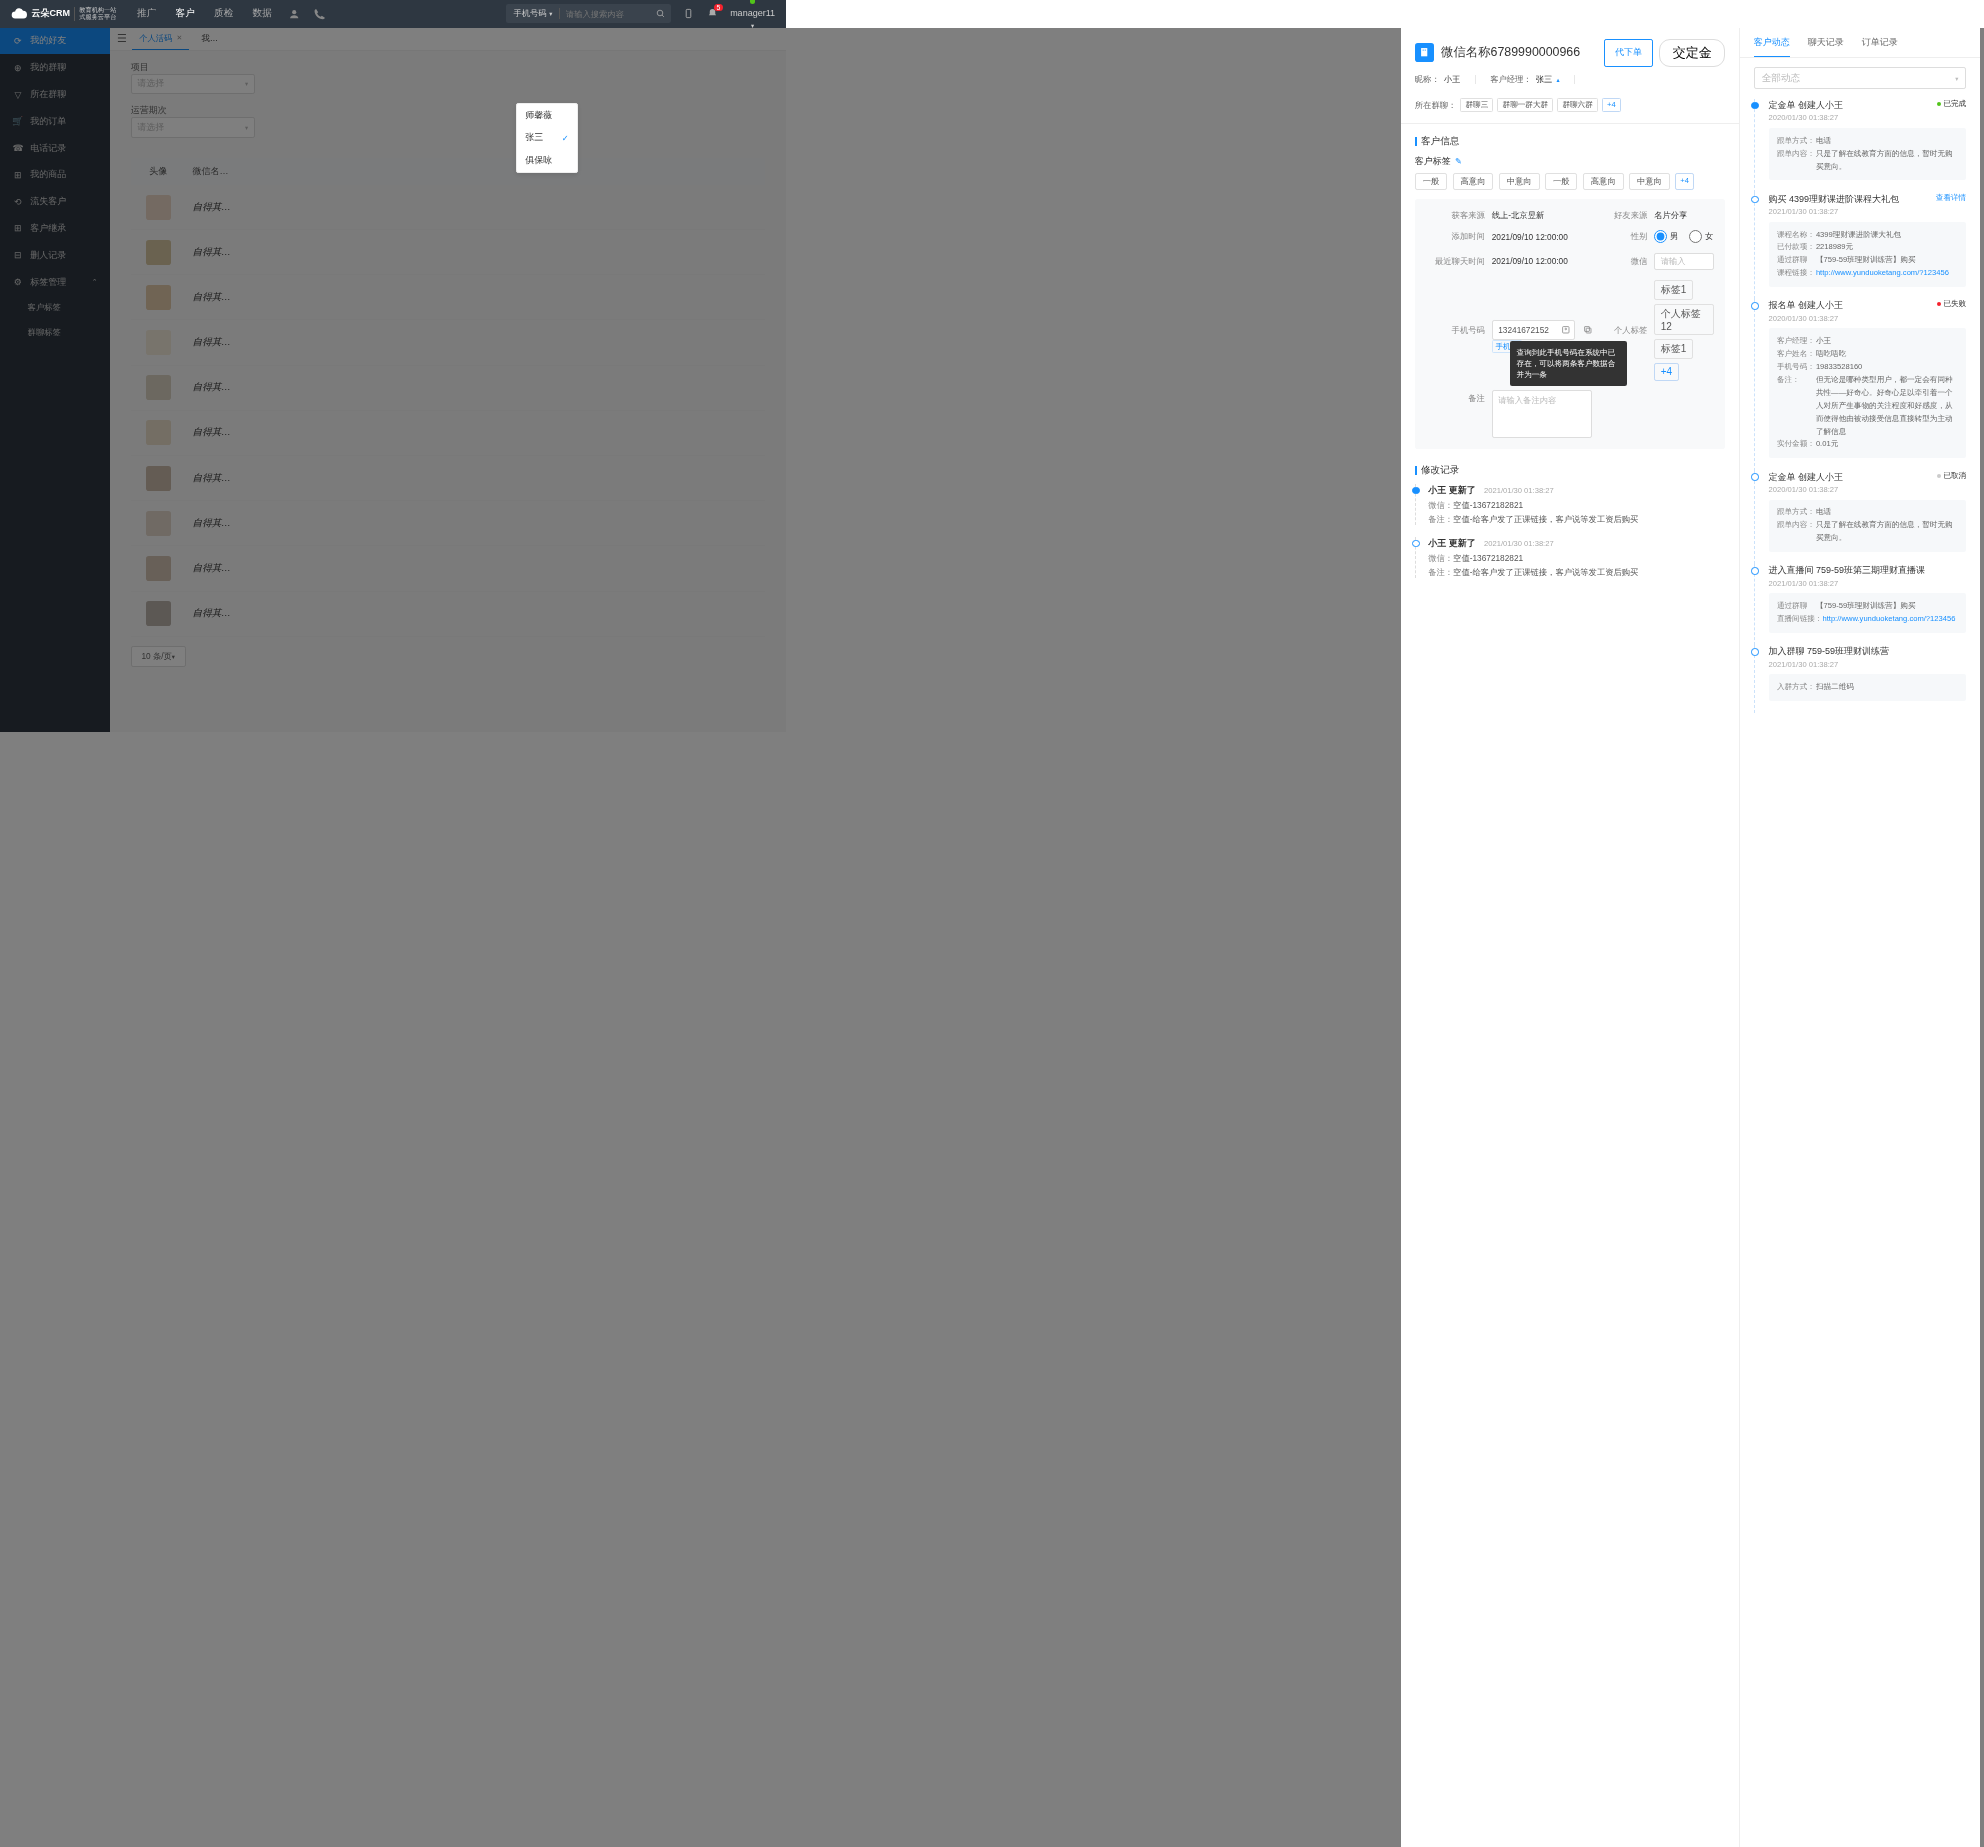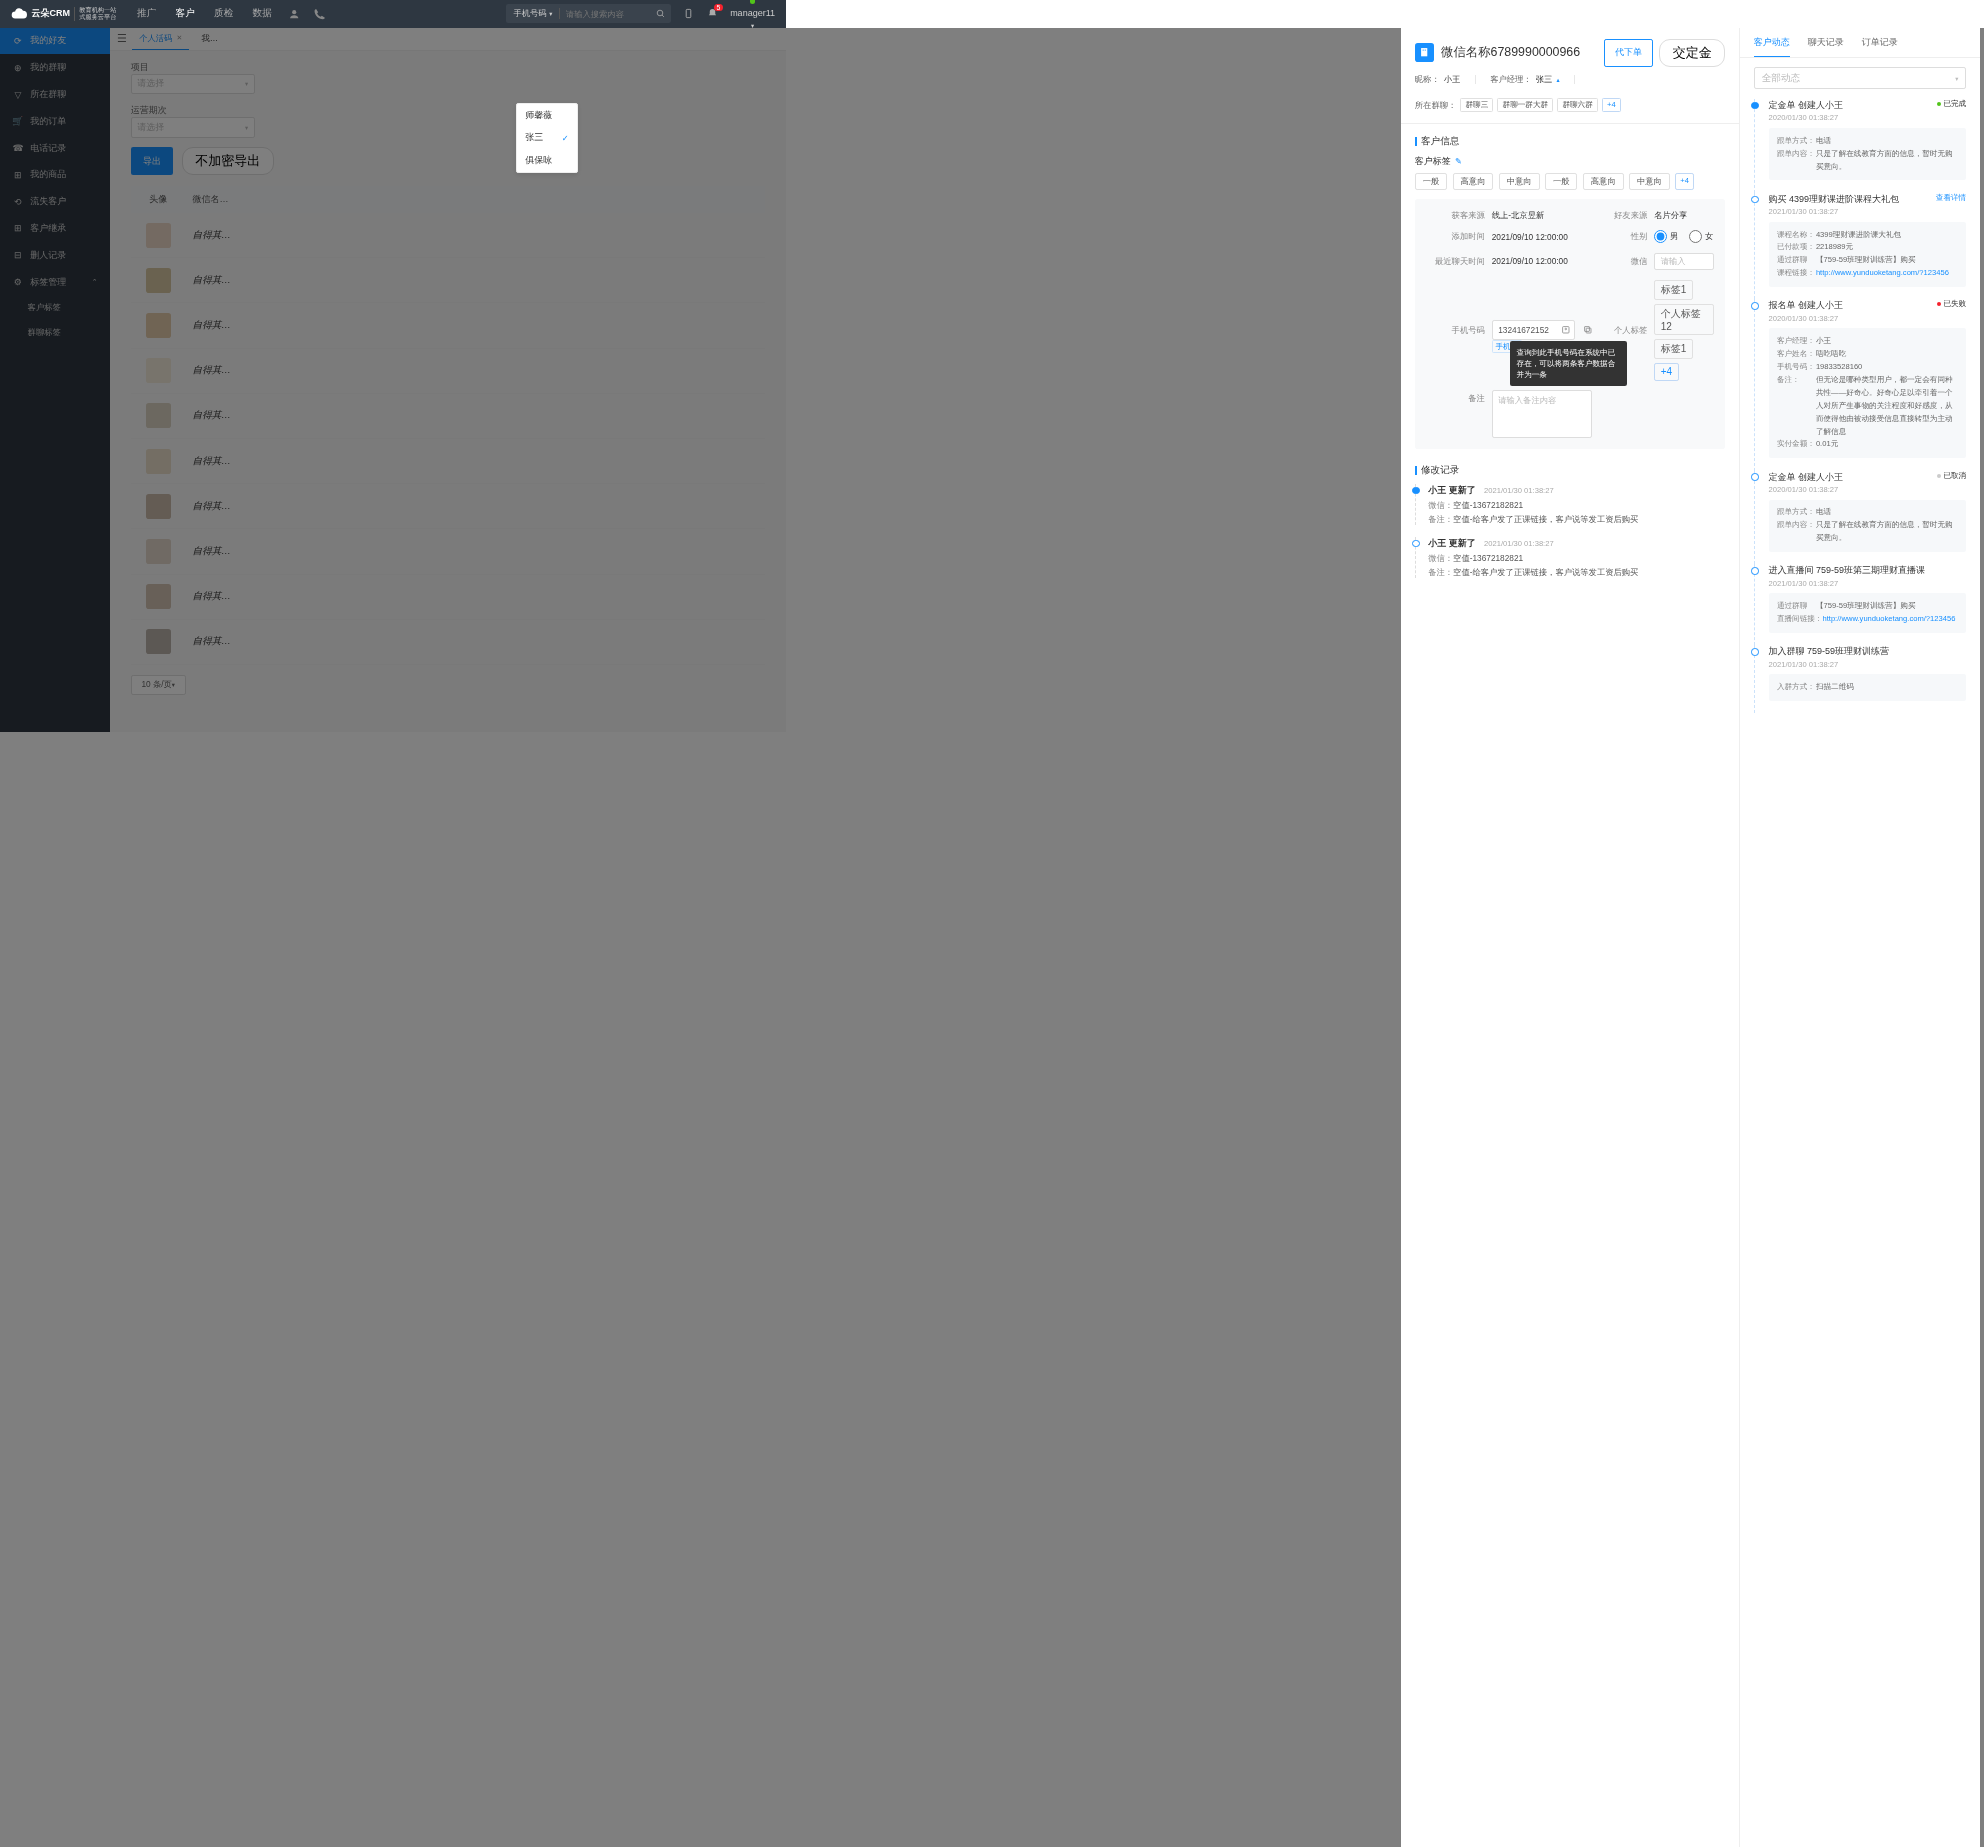--- a/index.html
+++ b/index.html
@@ -262,24 +262,20 @@
             <span>请选择</span>
             <span class="caret">▾</span>
           </span></div>
     </div>
     <div class="filter-row" style="padding-top:0">
       <div><label>运营期次</label><span class="filter-select-sim">
             <span>请选择</span>
             <span class="caret">▾</span>
           </span></div>
     </div>
-    <div class="actions-row">
-      <button class="btn-primary">导出</button>
-      <button class="btn-default">不加密导出</button>
-    </div>
     <div class="table-head">
       <div class="col-avatar">头像</div>
       <div class="col-name">微信名…</div>
     </div>
     <div id="table-rows">
         <div class="table-row">
           <div class="col-avatar">
             <div class="avatar-sim" style="background:#e8d5c4"></div>
           </div>
           <div class="col-name">自得其…</div>

